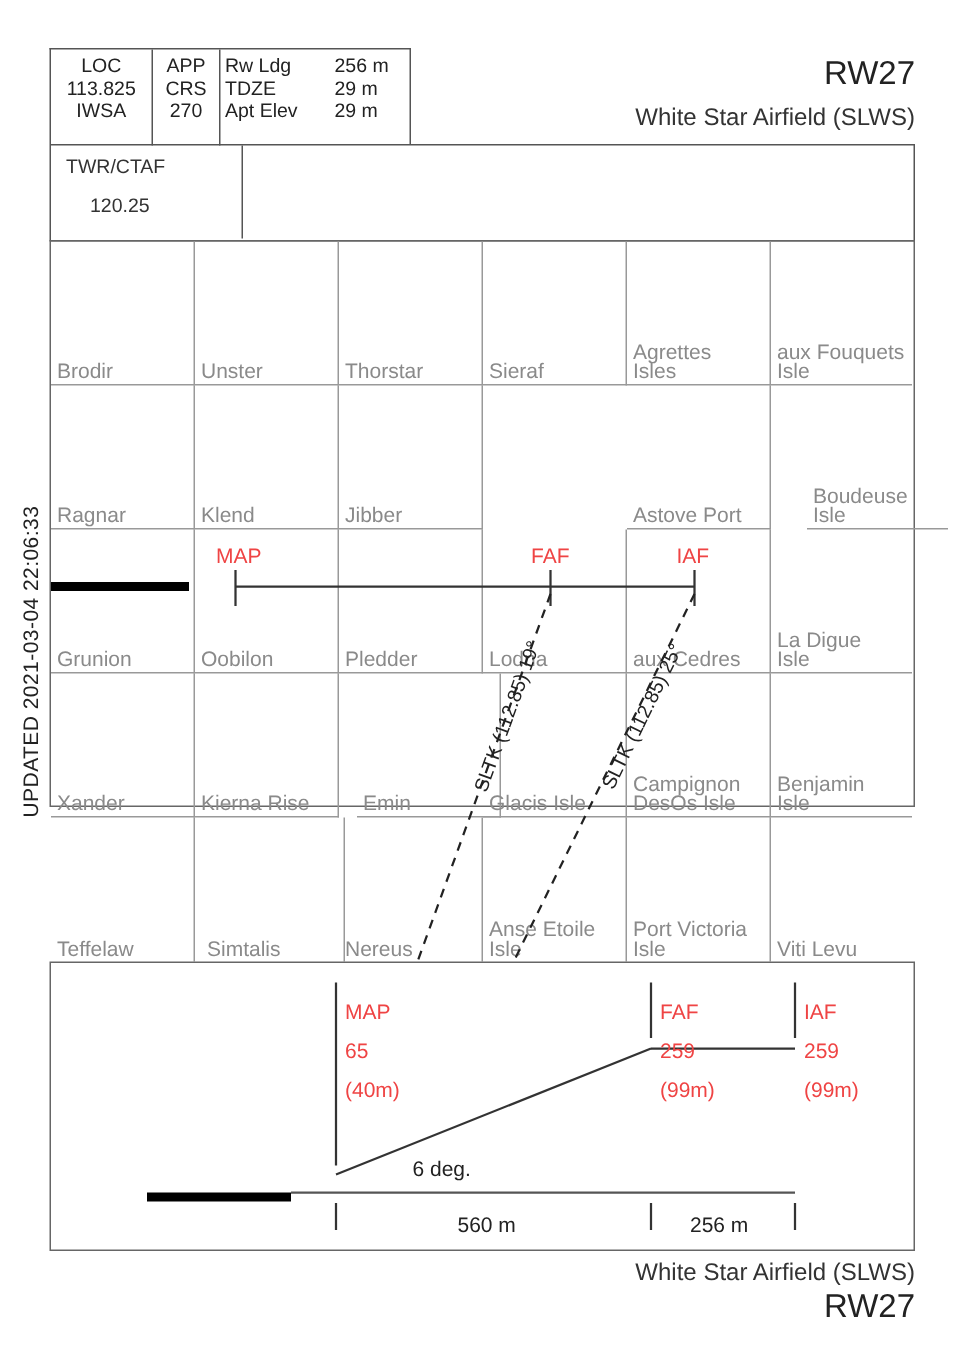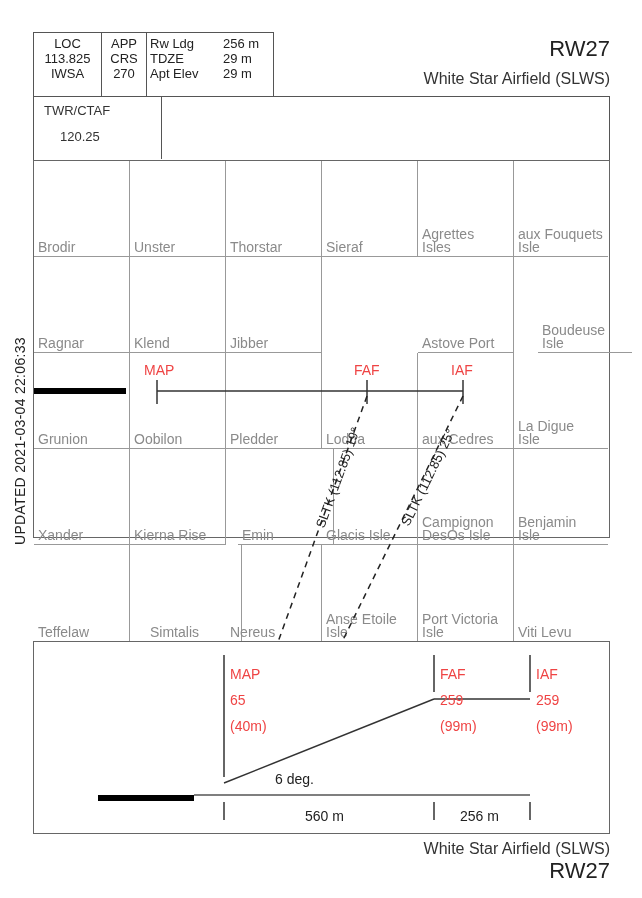--- a/index.html
+++ b/index.html
@@ -145,21 +145,21 @@
 DesOs Isle</span>
     </div>
   <div class="cell" style="left:480px;top:288px;width:94px;border-right:none;">
       <span class="cell-label">Benjamin
 Isle</span>
     </div>
 
   <div class="cell" style="left:0;top:384px;border-bottom:none;">
       <span class="cell-label">Teffelaw</span>
     </div>
-  <div class="cell" style="left:112px;top:384px;border-bottom:none;text-align:right;">
+  <div class="cell" style="left:100px;top:384px;border-bottom:none;text-align:right;">
       <span class="cell-label">Simtalis</span>
     </div>
   <div class="cell" style="left:192px;top:384px;border-bottom:none;">
       <span class="cell-label">Nereus</span>
     </div>
   <div class="cell" style="left:288px;top:384px;border-bottom:none;">
       <span class="cell-label">Anse Etoile
 Isle</span>
     </div>
   <div class="cell" style="left:384px;top:384px;border-bottom:none;">

